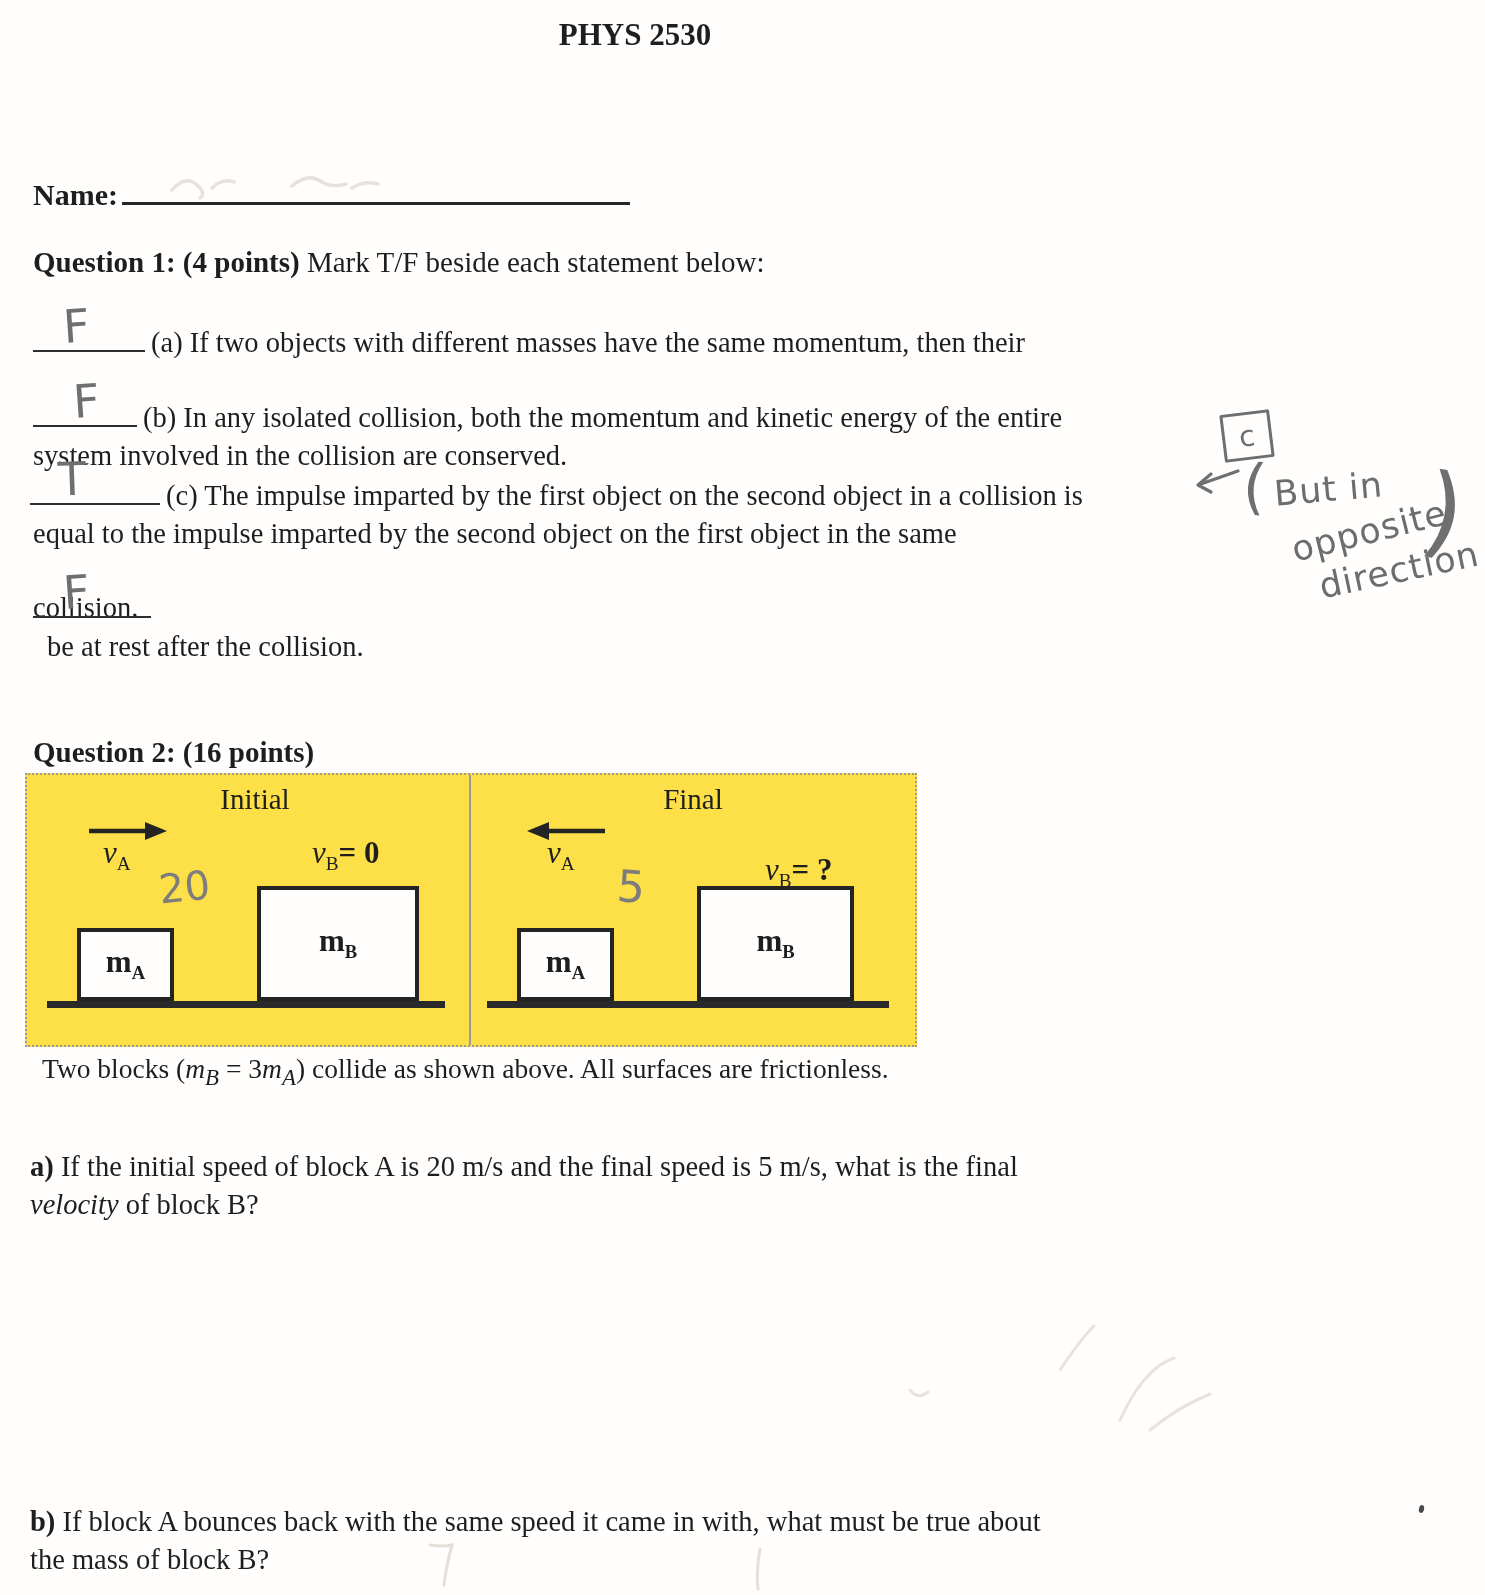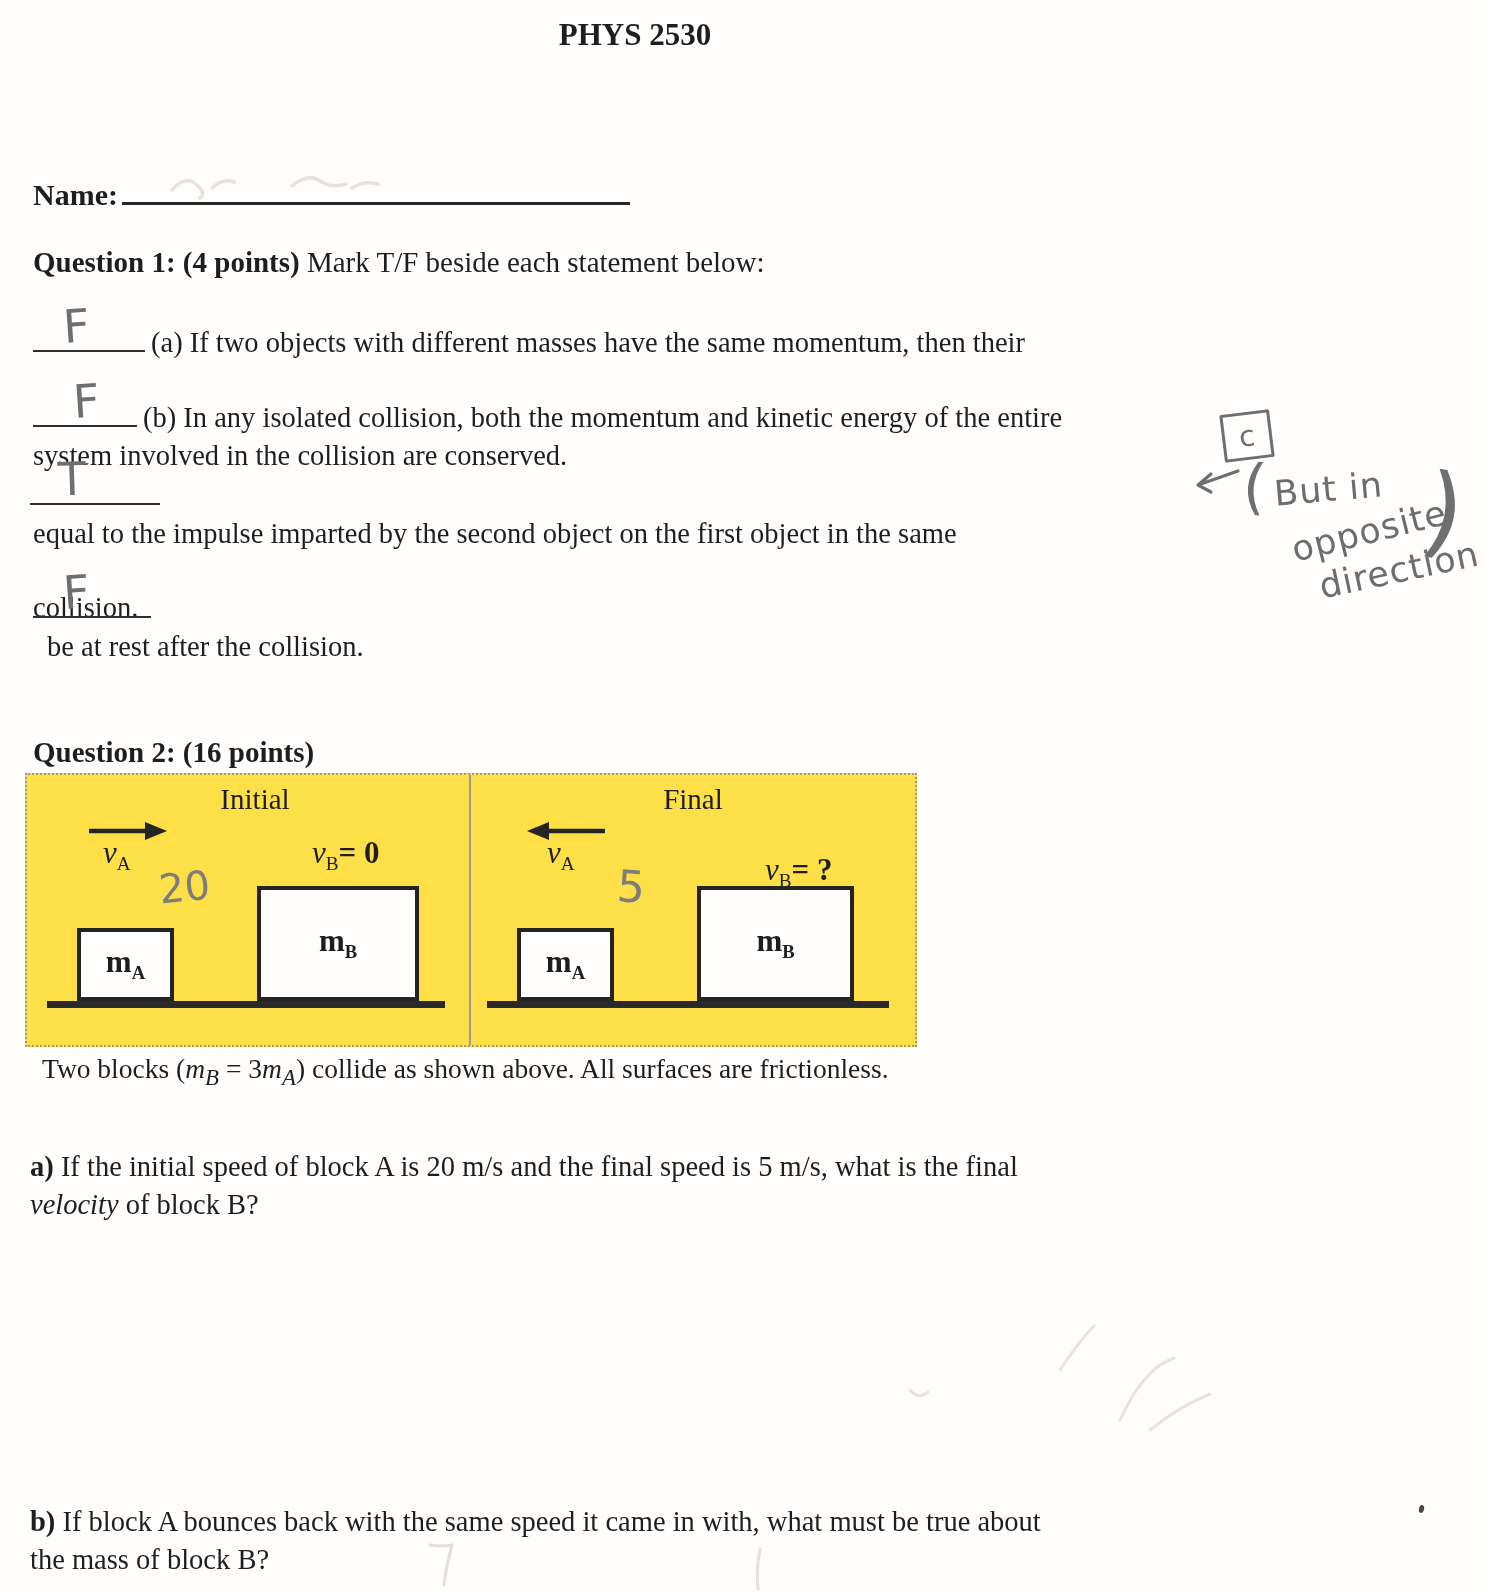--- a/index.html
+++ b/index.html
@@ -90,21 +90,21 @@
   <div class="abs t28 nowrap" style="left:33px; top:399px;">
     <span class="blank" style="width:104px;">
       <span class="mark pencil" style="left:40px;">F</span>
     </span><span>(b) In any isolated collision, both the momentum and kinetic energy of the entire</span>
   </div>
   <div class="abs t28 nowrap" style="left:33px; top:437px;">system involved in the collision are conserved.</div>
 
   <div class="abs t28 nowrap" style="left:30px; top:477px;">
     <span class="blank" style="width:130px;">
       <span class="mark pencil" style="left:28px; transform:rotate(-2deg);">T</span>
-    </span>
+    </span><span>(c) The impulse imparted by the first object on the second object in a collision is</span>
   </div>
   <div class="abs t28 nowrap" style="left:33px; top:515px;">equal to the impulse imparted by the second object on the first object in the same</div>
   <div class="abs t28 nowrap" style="left:33px; top:553px;margin-top:36px;">collision.</div>
 
   <div class="abs t28 nowrap" style="left:33px; top:590px;">
     <span class="blank" style="width:118px;">
       <span class="mark pencil" style="left:30px;">F</span>
     </span>
   </div>
   <div class="abs t28 nowrap" style="left:33px; top:628px;margin-left:14px;">be at rest after the collision.</div>

